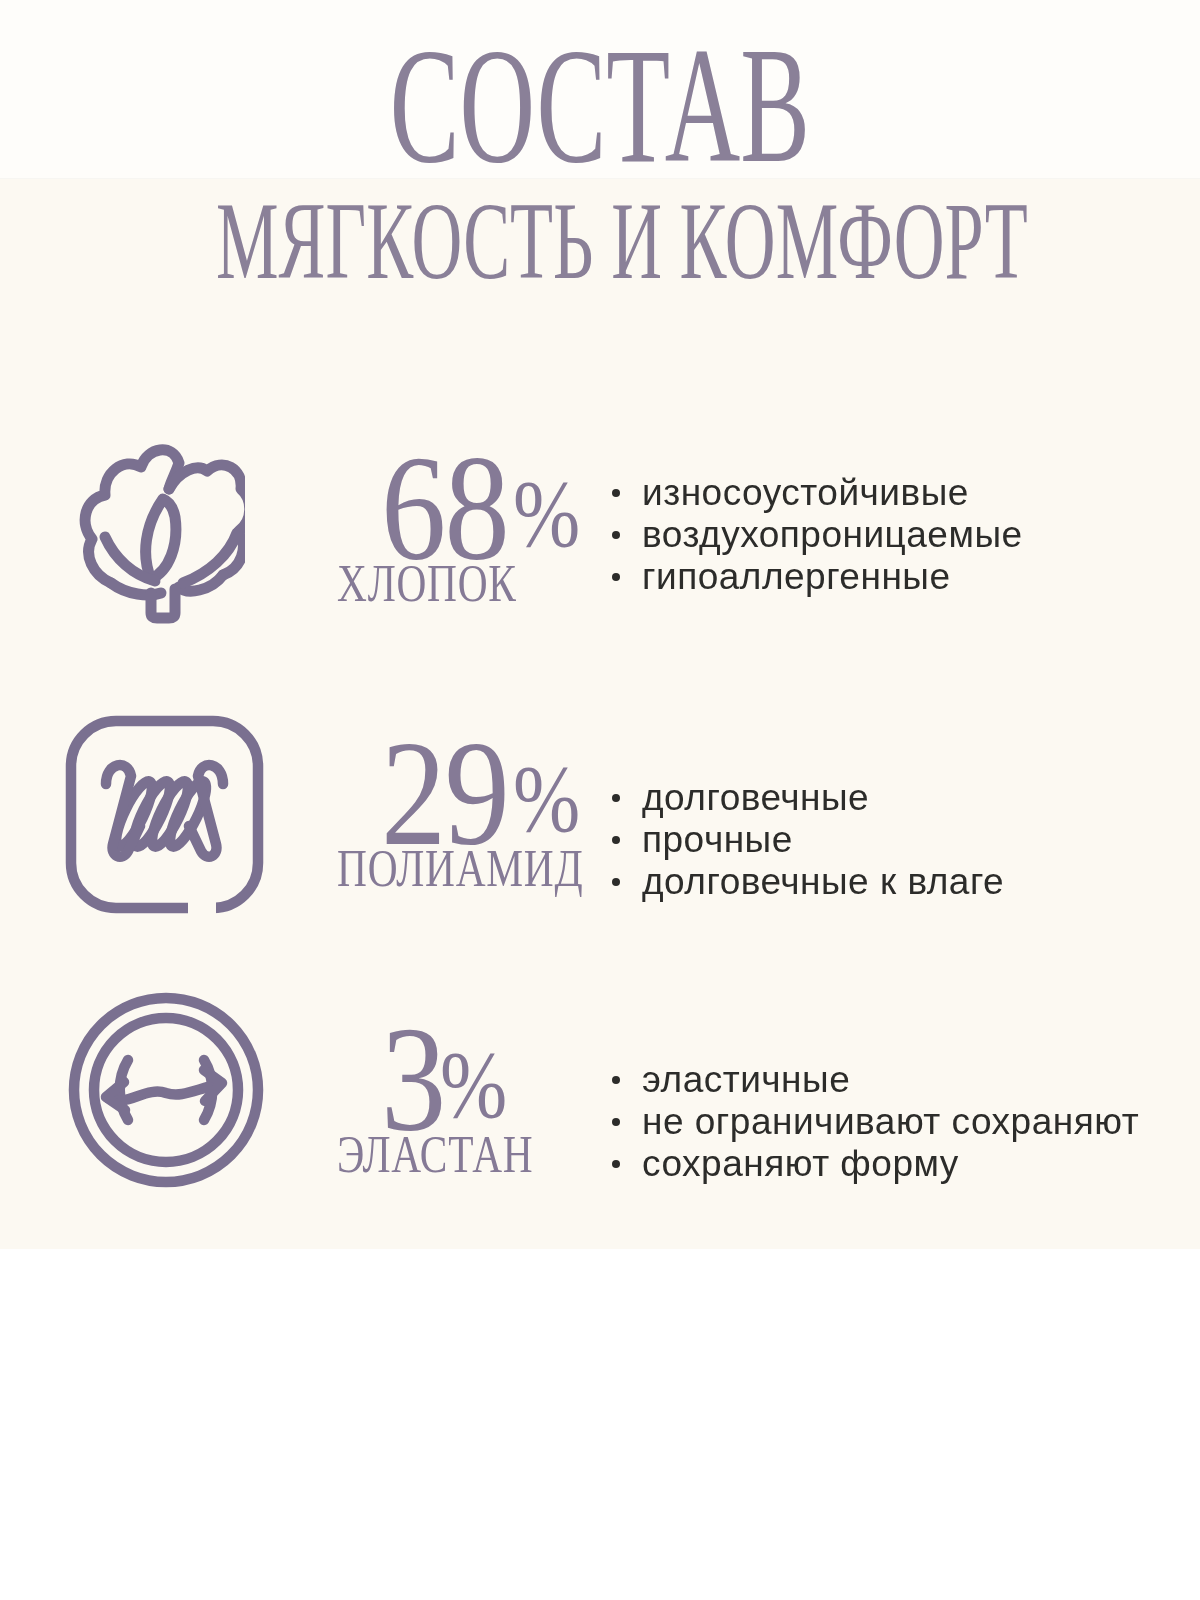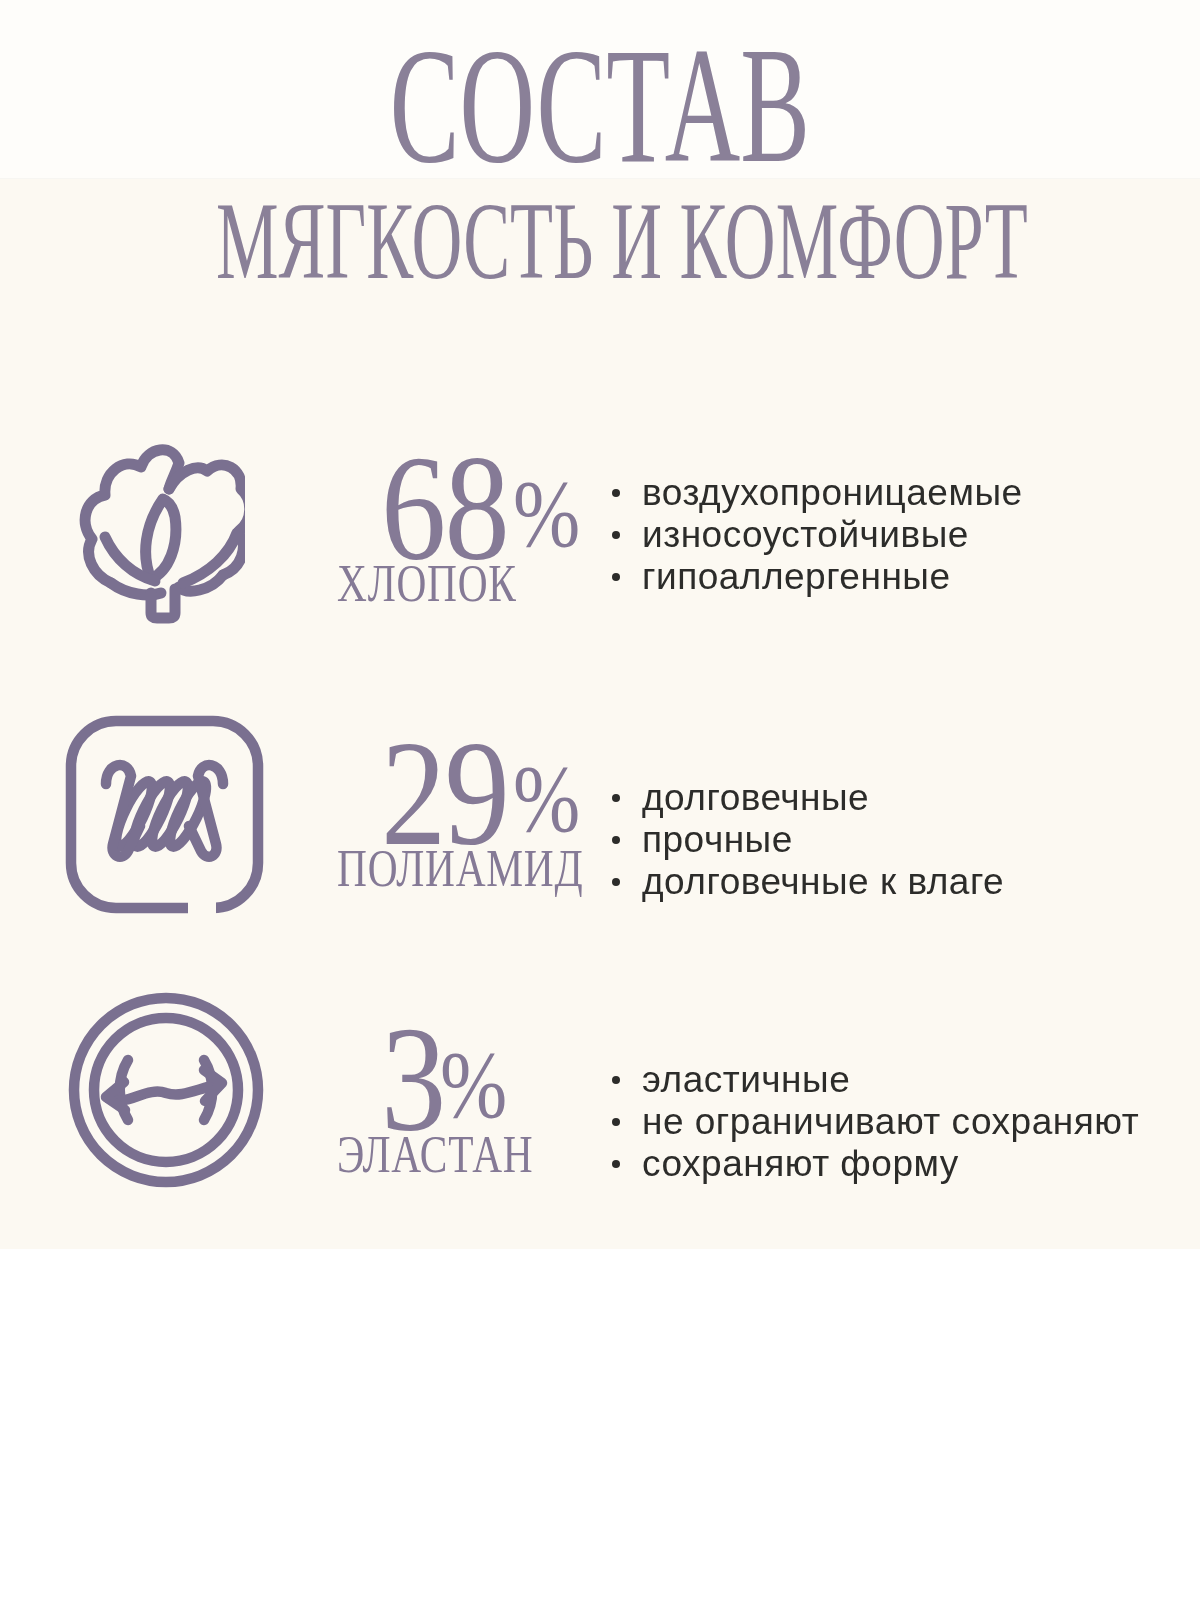--- a/index.html
+++ b/index.html
@@ -113,22 +113,22 @@
     </svg>
   </div>
   <div class="stat" style="top:433px;">
     <div class="stat-value-row">
       <span class="stat-digits">68</span>
       <span class="stat-percent">%</span>
     </div>
     <div class="stat-label">ХЛОПОК</div>
   </div>
   <ul class="bullets" style="top:472px;">
+    <li><span class="dot"></span><span>износоустойчивые</span></li>
     <li><span class="dot"></span><span>воздухопроницаемые</span></li>
-    <li><span class="dot"></span><span>износоустойчивые</span></li>
     <li><span class="dot"></span><span>гипоаллергенные</span></li>
   </ul>
 
   <div class="icon-box" style="left:62px;top:712px;width:205px;height:205px;">
     <svg viewBox="0 0 205 205" xmlns="http://www.w3.org/2000/svg">
       <rect class="ic-t" x="9" y="9" width="187" height="187" rx="45"></rect>
       <line x1="126" y1="196" x2="154" y2="196" stroke="#fcf9f2" stroke-width="14"></line>
       <ellipse class="ic-t" cx="72" cy="102" rx="9.5" ry="36" transform="rotate(26 72 102)"></ellipse>
       <ellipse class="ic-t" cx="90" cy="102" rx="9.5" ry="36" transform="rotate(26 90 102)"></ellipse>
       <ellipse class="ic-t" cx="108" cy="102" rx="9.5" ry="36" transform="rotate(26 108 102)"></ellipse>

